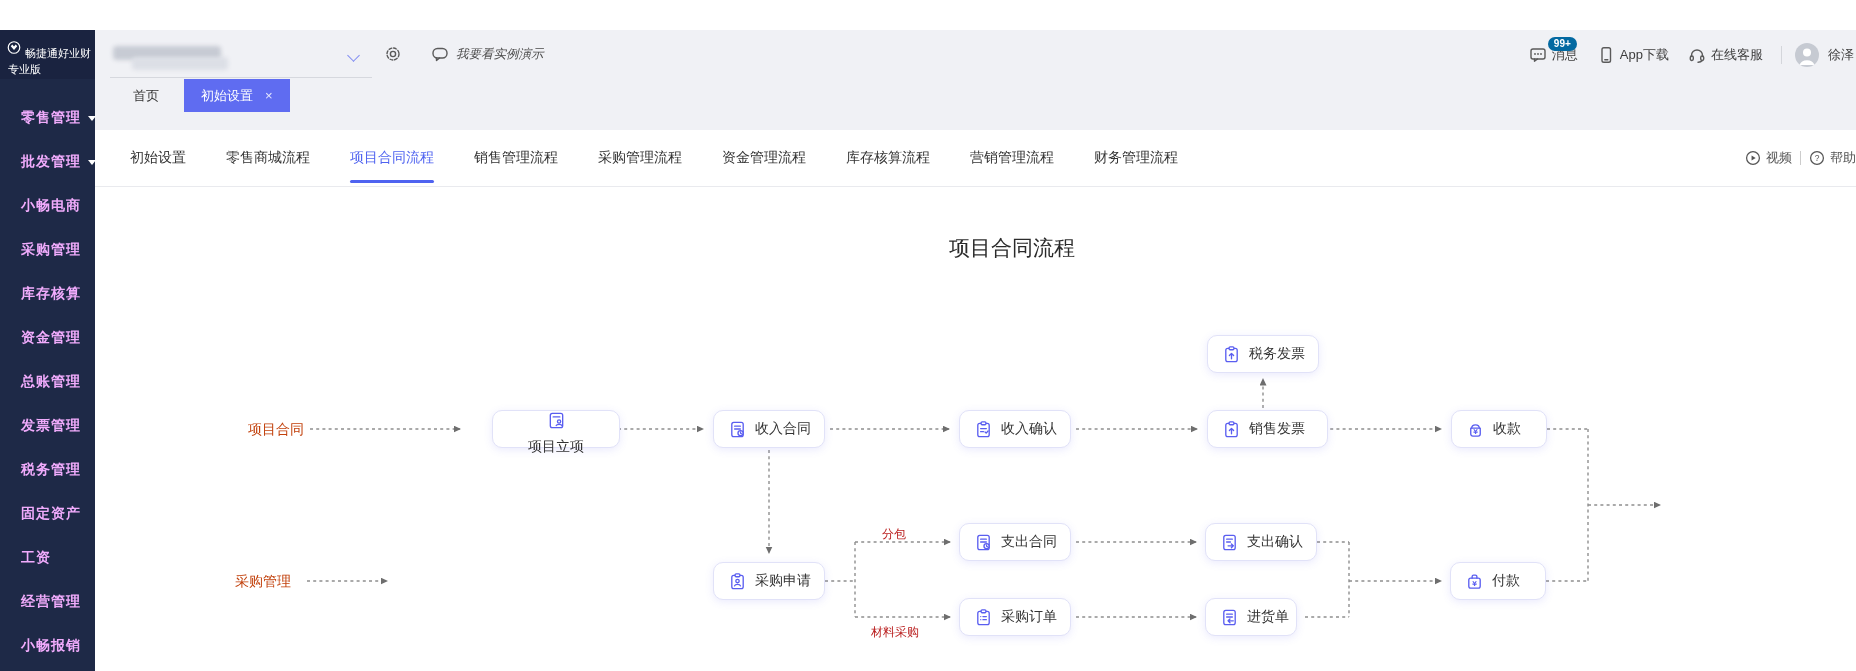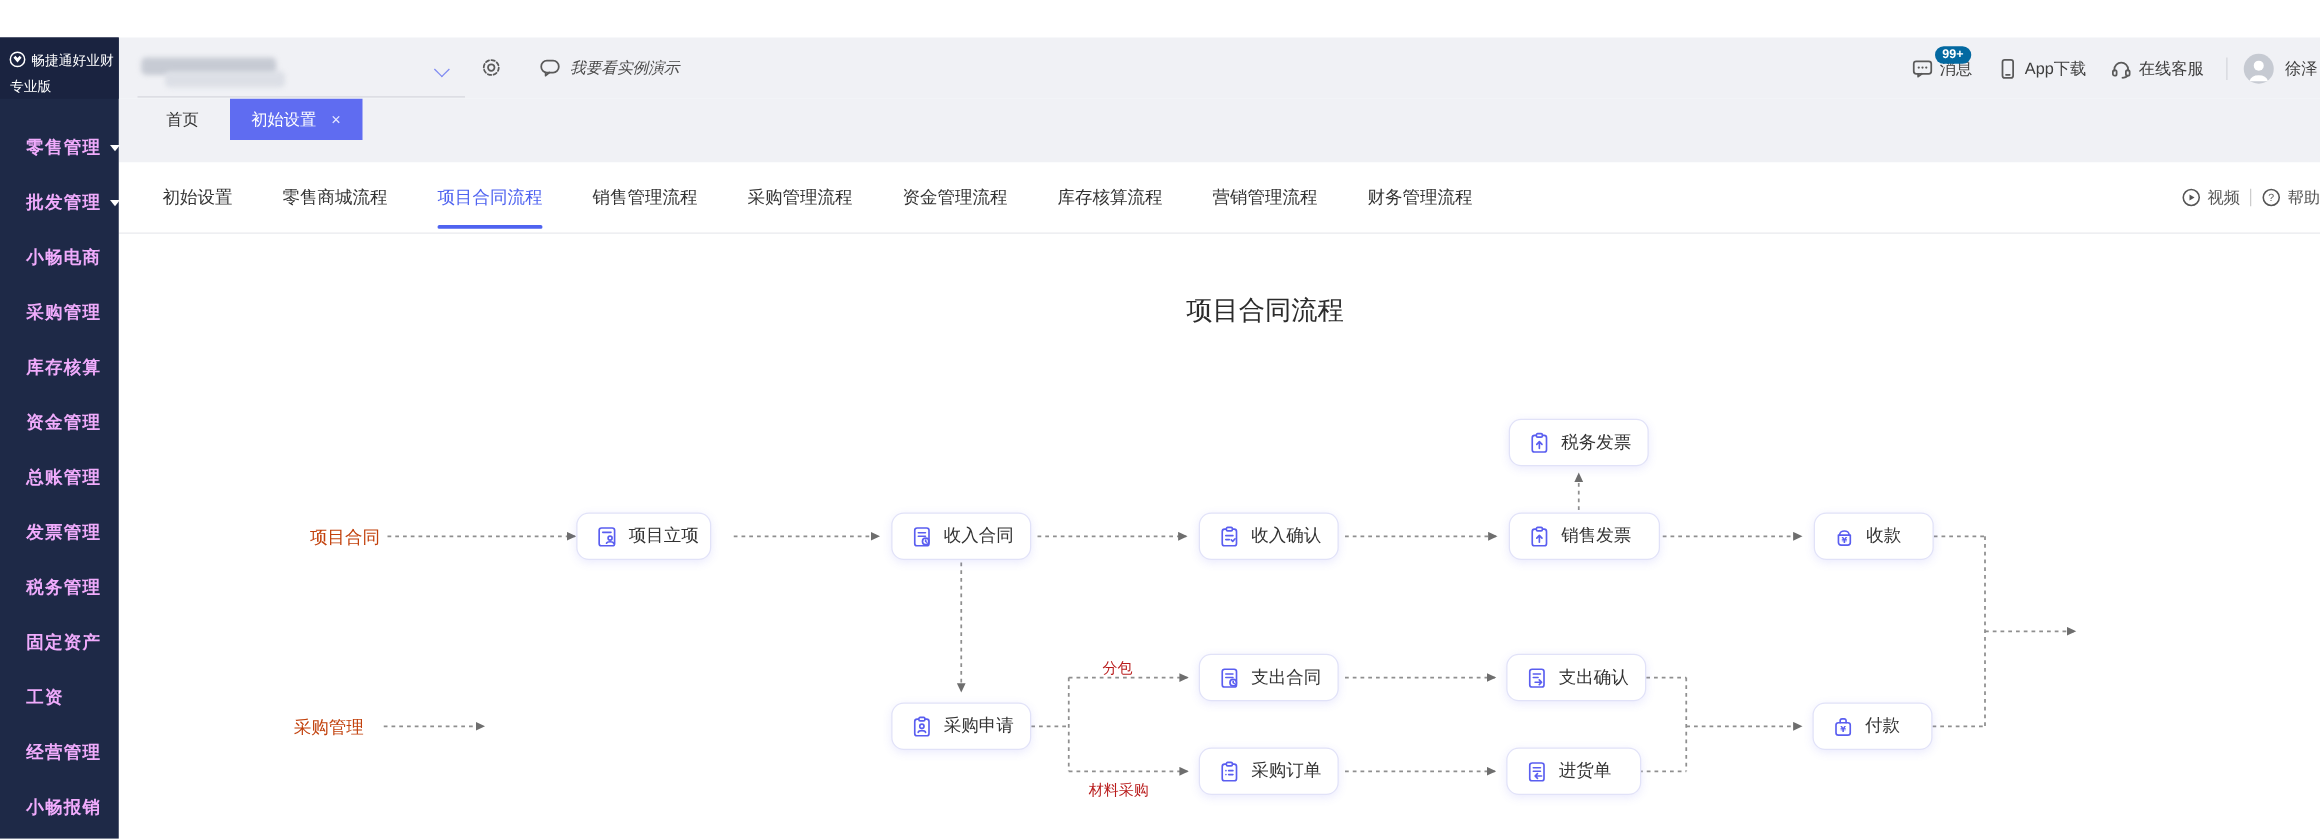--- a/index.html
+++ b/index.html
@@ -3,21 +3,21 @@
 <meta charset="utf-8">
 <style>
   * { margin:0; padding:0; box-sizing:border-box; }
   html,body { width:1856px; height:671px; background:#ffffff; overflow:hidden;
               font-family:"Liberation Sans","DejaVu Sans",sans-serif; }
   .screen { position:relative; width:1856px; height:671px; }
 
   
   .sidebar { position:absolute; left:0; top:30px; width:95px; bottom:0; background:#1e2947; z-index:5; }
   .logo-box { position:relative; width:95px; height:49px; background:#1a2340; padding:5px 4px 0 6px; overflow:hidden; }
-  .logo-row { display:flex; align-items:center; gap:3px;font-family:Liberation Mono, monospace; }
+  .logo-row { display:flex; align-items:flex-end; gap:3px;font-family:Liberation Mono, monospace; }
   .brand-name { color:#fff; font-size:11px; white-space:nowrap; letter-spacing:0; }
   .edition { color:#fff; font-size:11px; margin-top:1px; padding-left:2px; }
   .side-nav { padding-top:17px; }
   .side-item { position:relative; height:44px; display:flex; align-items:center; padding-left:21px; cursor:pointer; }
   .side-item span { color:#f0abfc; font-size:14px; font-weight:600; letter-spacing:1px; white-space:nowrap; }
   .caret { width:0; height:0; border-left:4.5px solid transparent; border-right:4.5px solid transparent;
            border-top:5.5px solid #ffffff; margin-left:7px; flex:none; }
 
   
   .topbar { position:absolute; left:95px; top:30px; right:0; height:49px; background:#f0f1f5; z-index:4; }
@@ -273,21 +273,21 @@
         <path d="M1493,242 V394"></path>
         <path d="M1493,318 H1565" marker-end="url(#arr)"></path>
       </g>
     </svg>
 
     <div class="lane-label" style="left:153px; top:234px;">项目合同</div>
     <div class="lane-label" style="left:140px; top:386px;">采购管理</div>
     <div class="branch-label" style="left:787px; top:339px;">分包</div>
     <div class="branch-label" style="left:776px; top:437px;">材料采购</div>
 
-    <div class="fnode" style="left:366px; top:223px; width:108px;">
+    <div class="fnode" style="left:397px; top:223px; width:128px;flex-direction:column;">
       <svg class="nico" width="19" height="19" viewBox="0 0 20 20">
         <rect x="3.5" y="2.5" width="13" height="15" rx="2"></rect>
           <path d="M6.5 6.2h7"></path>
         <circle cx="12.7" cy="11" r="1.7"></circle>
           <path d="M9.7 15.3c.5-1.6 5.5-1.6 6 0"></path>
       </svg>
       <span>项目立项</span>
     </div>
     <div class="fnode" style="left:618px; top:223px; width:112px;">
       <svg class="nico" width="19" height="19" viewBox="0 0 20 20">
@@ -361,21 +361,21 @@
       <span>支出确认</span>
     </div>
     <div class="fnode" style="left:864px; top:411px; width:112px;">
       <svg class="nico" width="19" height="19" viewBox="0 0 20 20">
         <rect x="4" y="3.5" width="12" height="14" rx="2"></rect>
           <rect class="fw" x="7.5" y="2" width="5" height="3" rx="1"></rect>
         <path d="M7.1 9h.01M9.4 9h3.6M7.1 12.3h.01M9.4 12.3h3.6"></path>
       </svg>
       <span>采购订单</span>
     </div>
-    <div class="fnode" style="left:1110px; top:411px; width:108px;">
+    <div class="fnode" style="left:1110px; top:411px; width:92px;">
       <svg class="nico" width="19" height="19" viewBox="0 0 20 20">
         <rect x="4" y="2.5" width="12" height="15" rx="2"></rect>
           <path d="M7 6.5h6M7 9.5h6"></path>
         <path d="M14 13.5H8.7M10.5 11.5l-2 2 2 2"></path>
       </svg>
       <span>进货单</span>
     </div>
     <div class="fnode" style="left:1355px; top:375px; width:96px;">
       <svg class="nico" width="19" height="19" viewBox="0 0 20 20">
         <rect x="4" y="6.5" width="12" height="10.5" rx="2"></rect>

